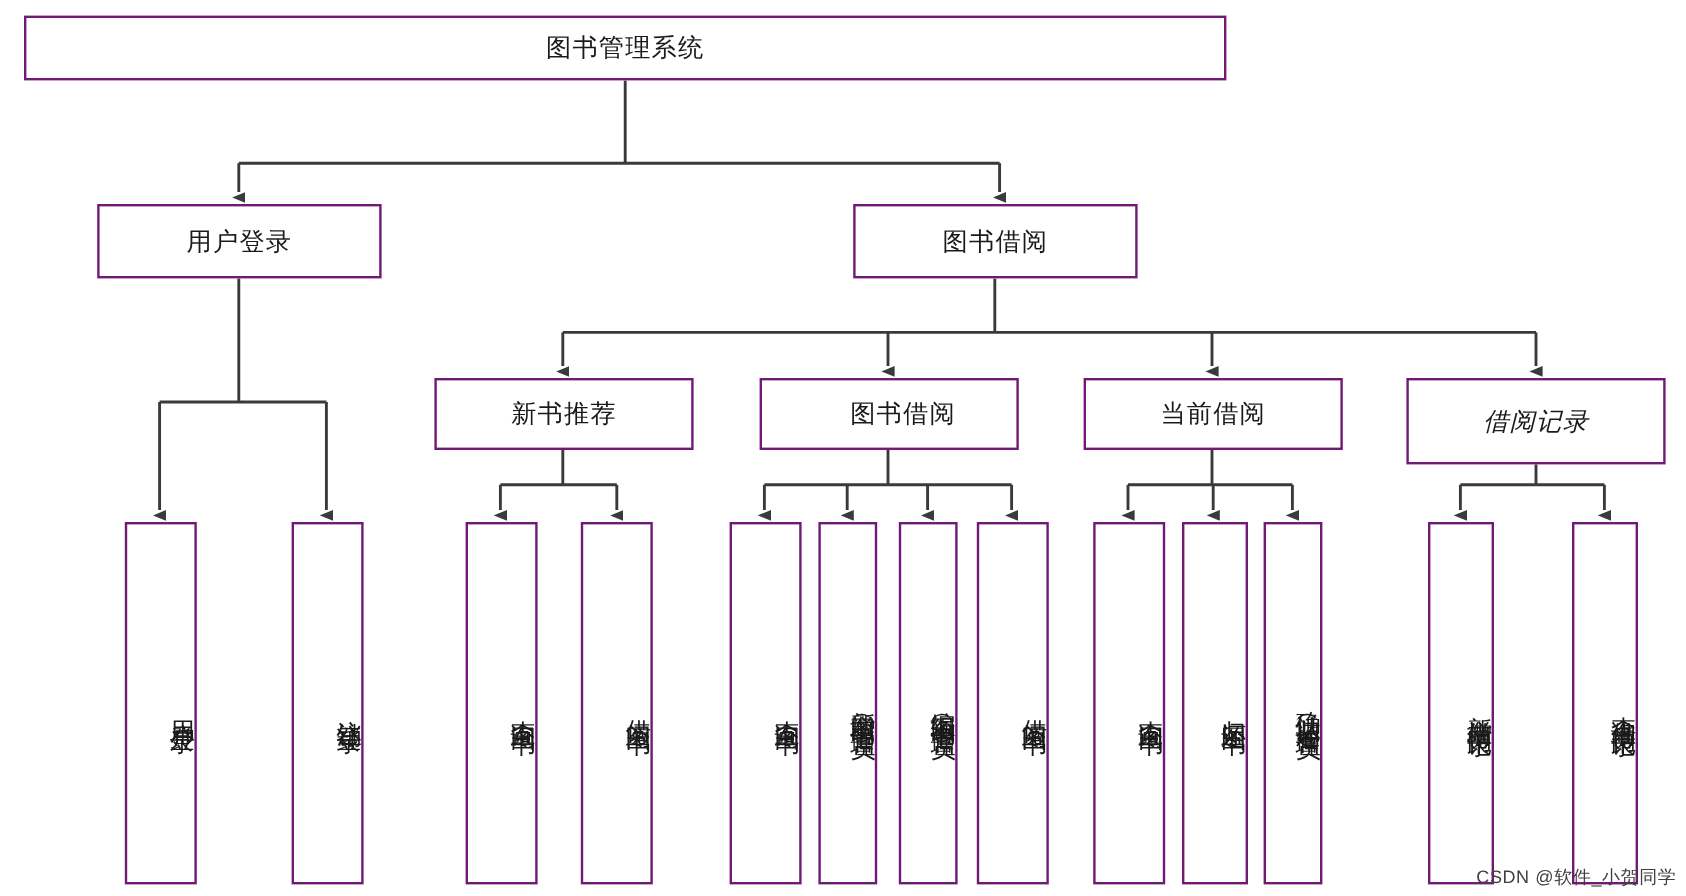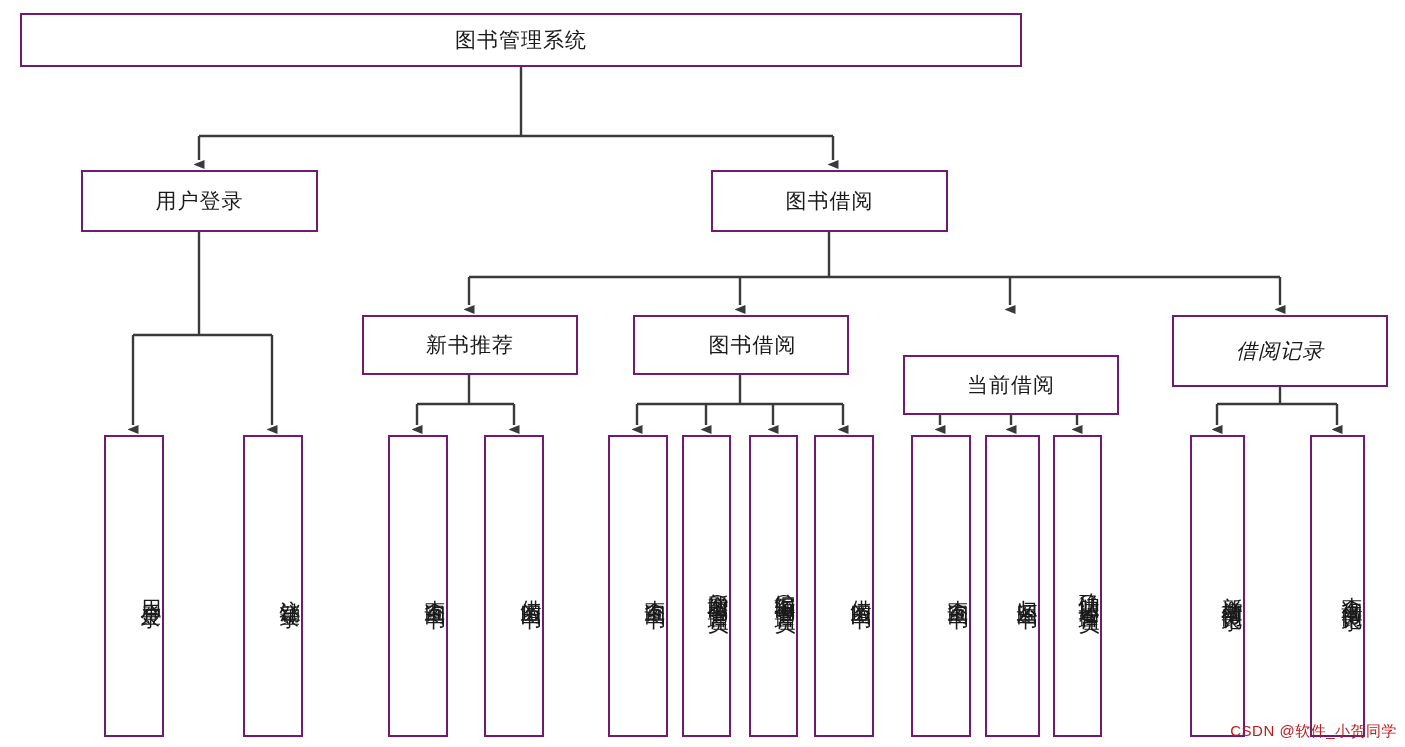--- a/index.html
+++ b/index.html
@@ -53,21 +53,21 @@
   .node.vert .vtext {
     writing-mode: vertical-rl;
     text-orientation: upright;
     white-space: nowrap;
   }
   #watermark {
     position: absolute;
     right: 8px;
     bottom: 6px;
     font-size: 15px;
-    color: #b91c1c;
+    color: #404040;
     letter-spacing: 0.5px;
     z-index: 5;
     white-space: nowrap;
   }
 </style>
 </head>
 <body>
 
 <div id="canvas">
 
@@ -131,21 +131,21 @@
   <div class="node horiz" style="left:711px; top:170px; width:237px; height:62px;">
     <span>图书借阅</span>
   </div>
 
   <div class="node horiz" style="left:362px; top:315px; width:216px; height:60px;">
     <span>新书推荐</span>
   </div>
   <div class="node horiz" style="left:633px; top:315px; width:216px; height:60px;padding-left:23px;">
     <span>图书借阅</span>
   </div>
-  <div class="node horiz" style="left:903px; top:315px; width:216px; height:60px;margin-top:40px;">
+  <div class="node horiz" style="left:903px; top:315px; width:216px; height:60px;">
     <span>当前借阅</span>
   </div>
   <div class="node horiz" style="left:1172px; top:315px; width:216px; height:72px;font-style:italic;">
     <span>借阅记录</span>
   </div>
 
   <div class="node vert" style="left:104px; top:435px; width:60px; height:302px;">
     <span class="vtext">用户登录</span>
   </div>
   <div class="node vert" style="left:243px; top:435px; width:60px; height:302px;">

